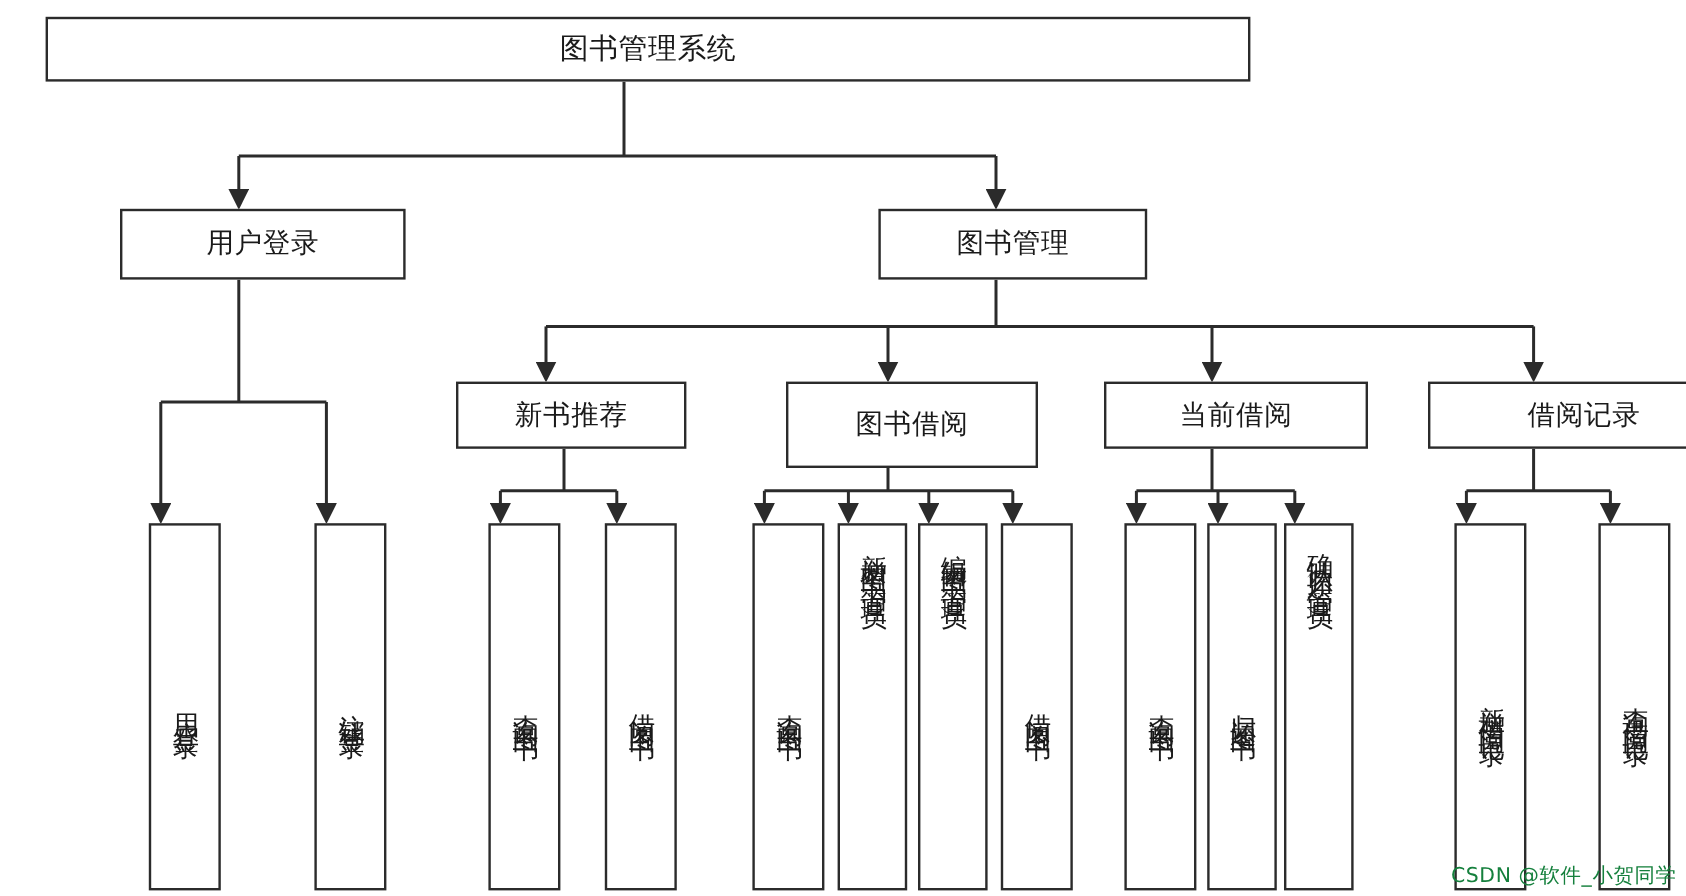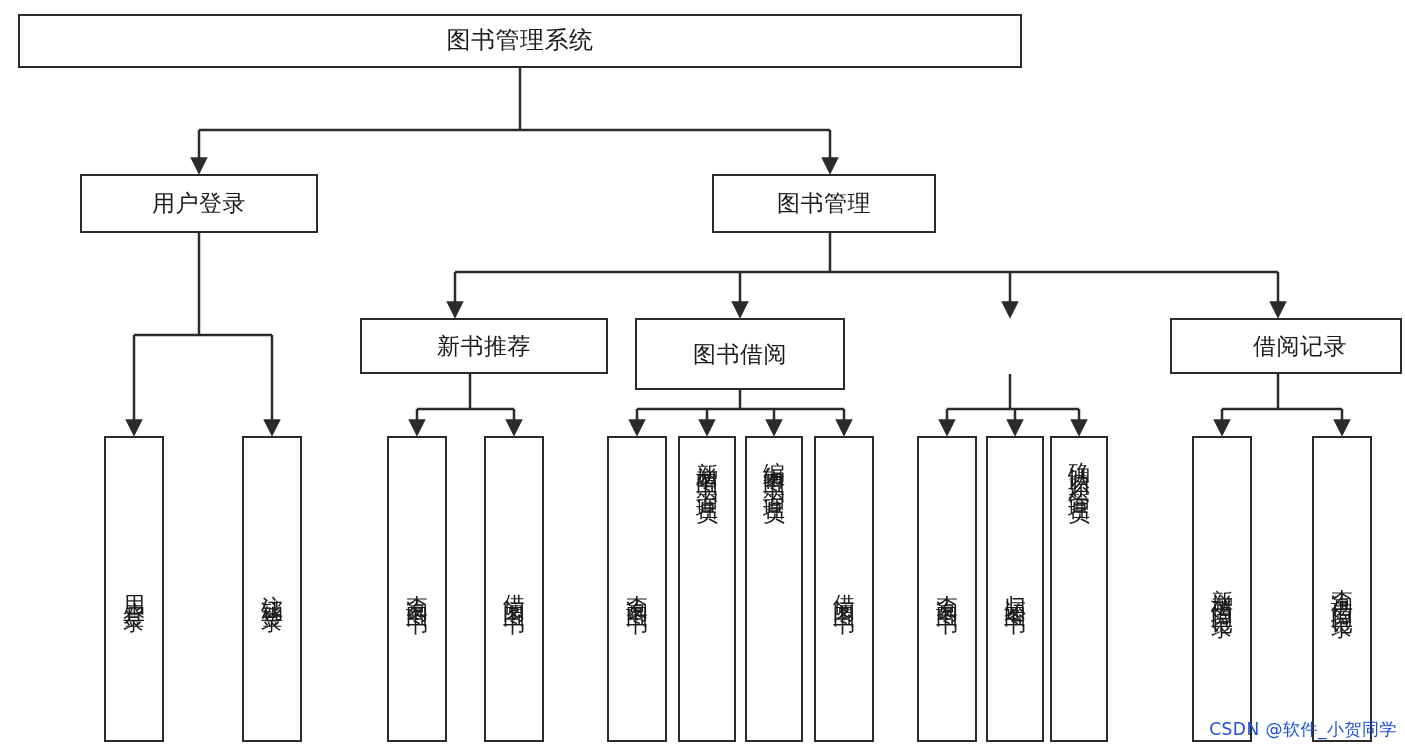--- a/index.html
+++ b/index.html
@@ -27,20 +27,21 @@
   }
   .node {
     position: absolute;
     box-sizing: border-box;
     border: 2.5px solid #2b2b2b;
     background: #ffffff;
     display: flex;
     align-items: center;
     justify-content: center;
     color: #1a1a1a;
+    margin-left: 20px;
   }
   .node .label {
     display: block;
     text-align: center;
     line-height: 1.05;
     white-space: nowrap;
   }
   
   .node.horiz .label {
     font-size: 23px;
@@ -65,21 +66,21 @@
   }
   .node.vert.center {
     align-items: center;
     padding-top: 0;
   }
   .watermark {
     position: absolute;
     right: 8px;
     bottom: 6px;
     font-size: 17px;
-    color: #1d4ed8;
+    color: #15803d;
     letter-spacing: 0.5px;
     white-space: nowrap;
     user-select: none;
   }
 </style>
 </head>
 <body>
 
 <div id="canvas">
 
@@ -137,26 +138,29 @@
     <span class="label">图书管理系统</span>
   </div>
 
   <div class="node horiz" style="left:80px; top:174px; width:238px; height:59px;">
     <span class="label">用户登录</span>
   </div>
   <div class="node horiz" style="left:712px; top:174px; width:224px; height:59px;">
     <span class="label">图书管理</span>
   </div>
 
-  <div class="node horiz" style="left:360px; top:318px; width:248px; height:56px;">
+  <div class="node horiz" style="left:360px; top:318px; width:192px; height:56px;">
     <span class="label">新书推荐</span>
   </div>
   <div class="node horiz" style="left:635px; top:318px; width:210px; height:72px;">
     <span class="label">图书借阅</span>
   </div>
+  <div class="node horiz" style="left:900px; top:318px; width:220px; height:56px;">
+    <span class="label">当前借阅</span>
+  </div>
   <div class="node horiz" style="left:1170px; top:318px; width:232px; height:56px;padding-left:28px;">
     <span class="label">借阅记录</span>
   </div>
 
   <div class="node vert center" style="left:104px; top:436px; width:60px; height:306px;">
     <span class="label">用户登录</span>
   </div>
   <div class="node vert center" style="left:242px; top:436px; width:60px; height:306px;">
     <span class="label">注销登录</span>
   </div>

